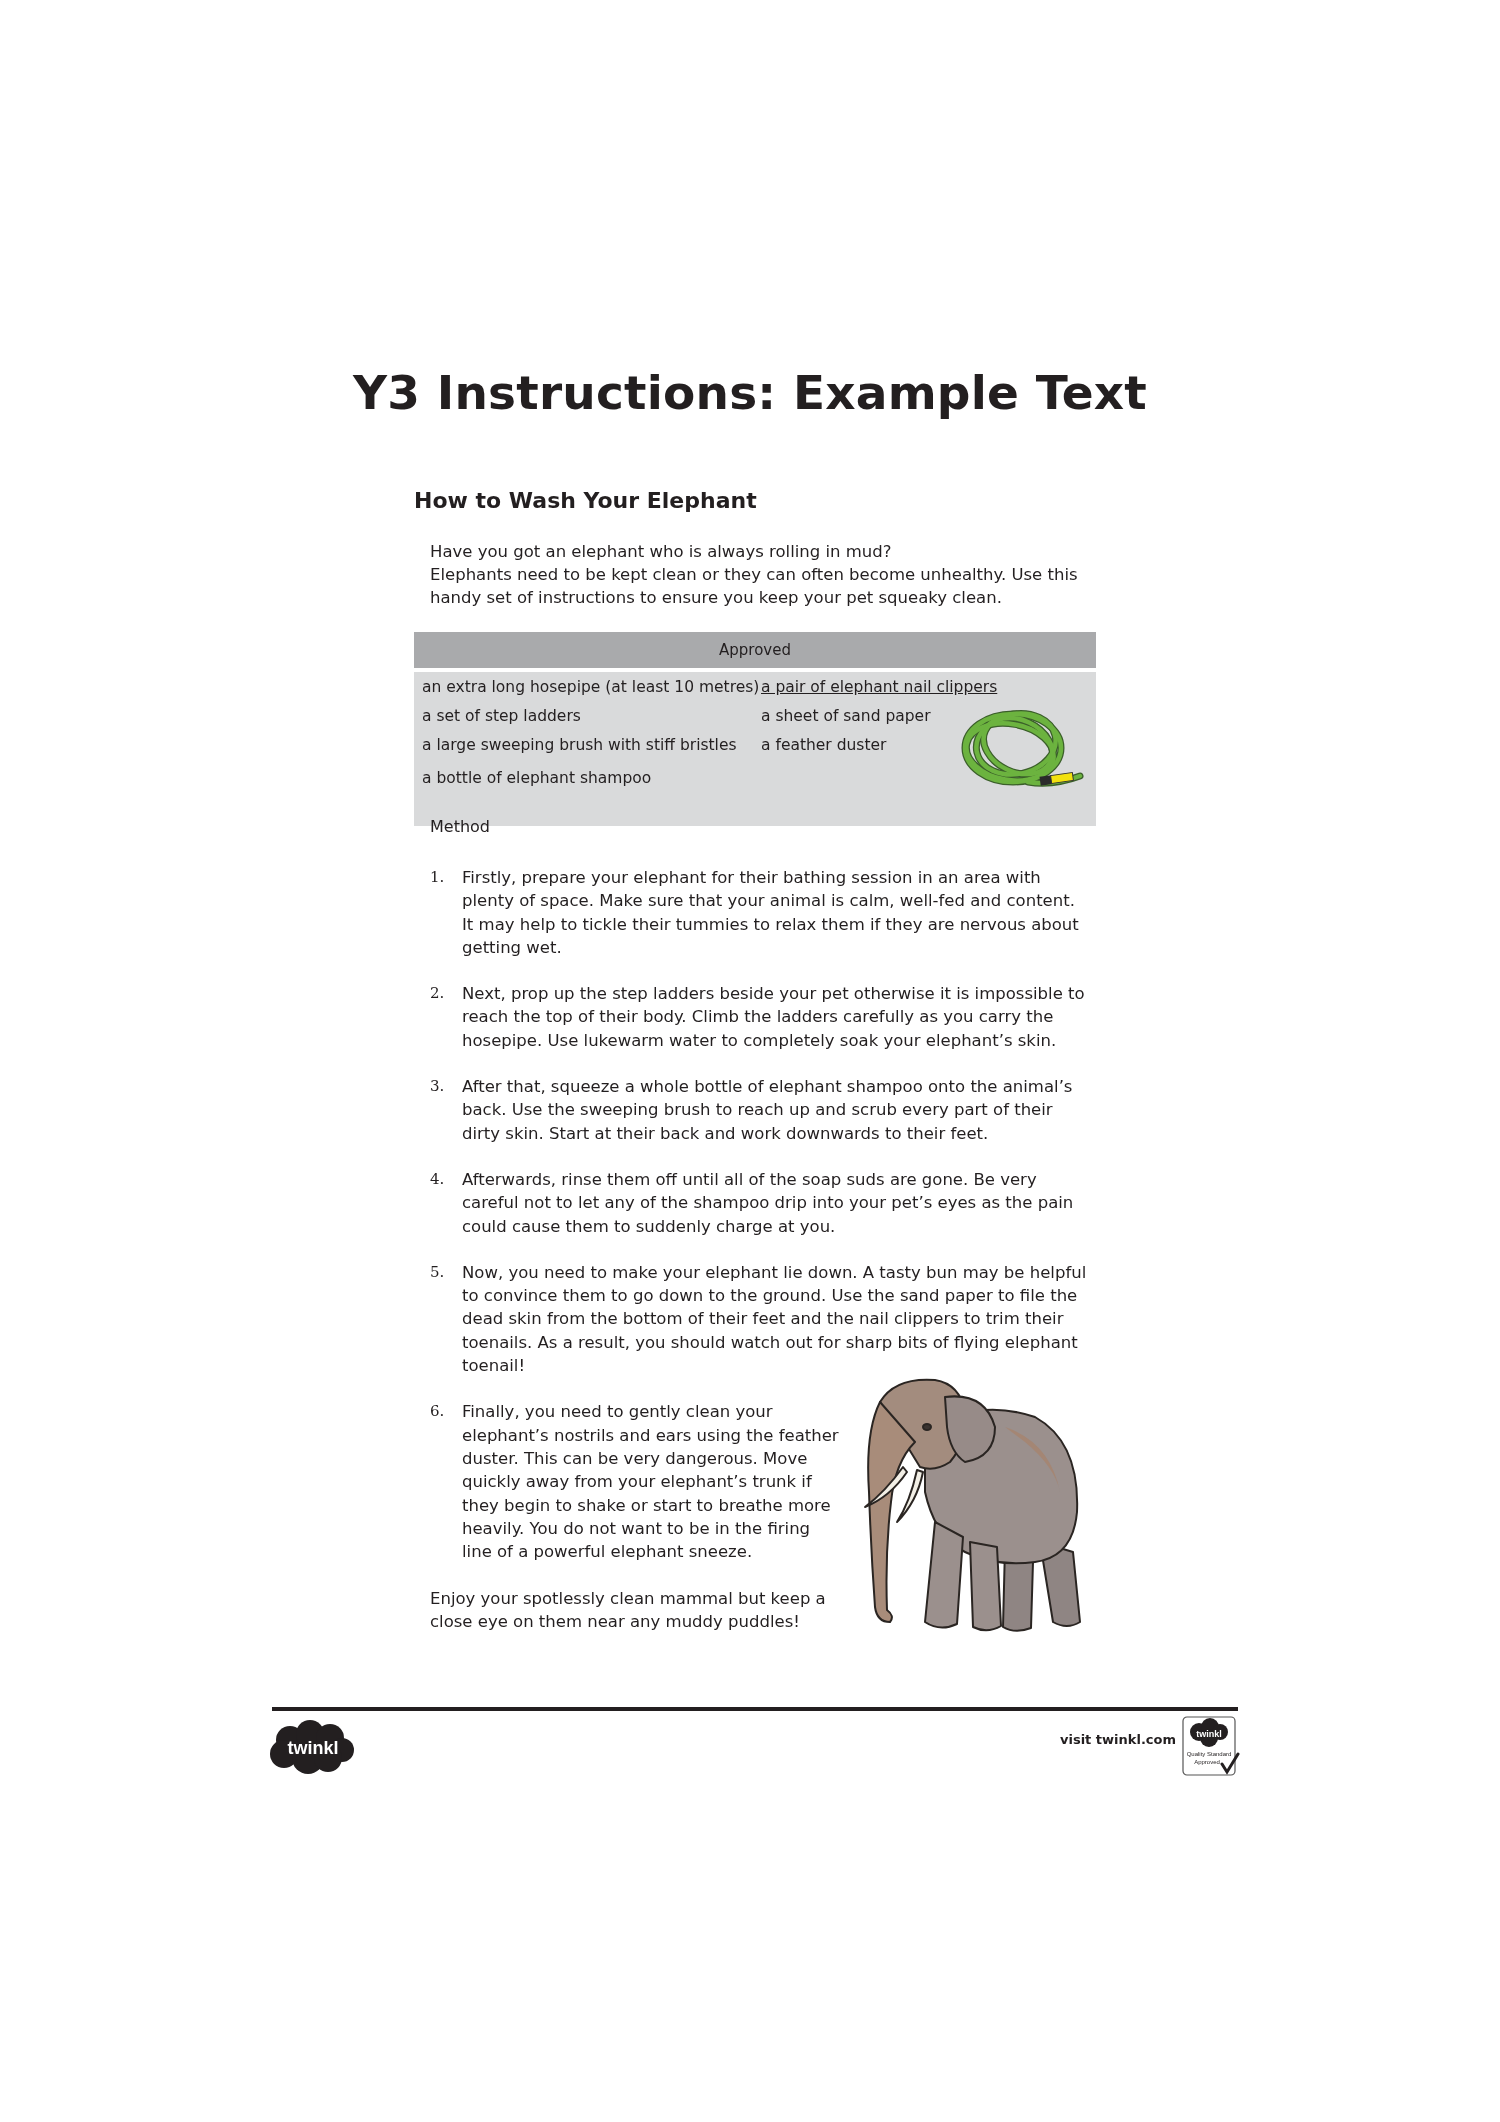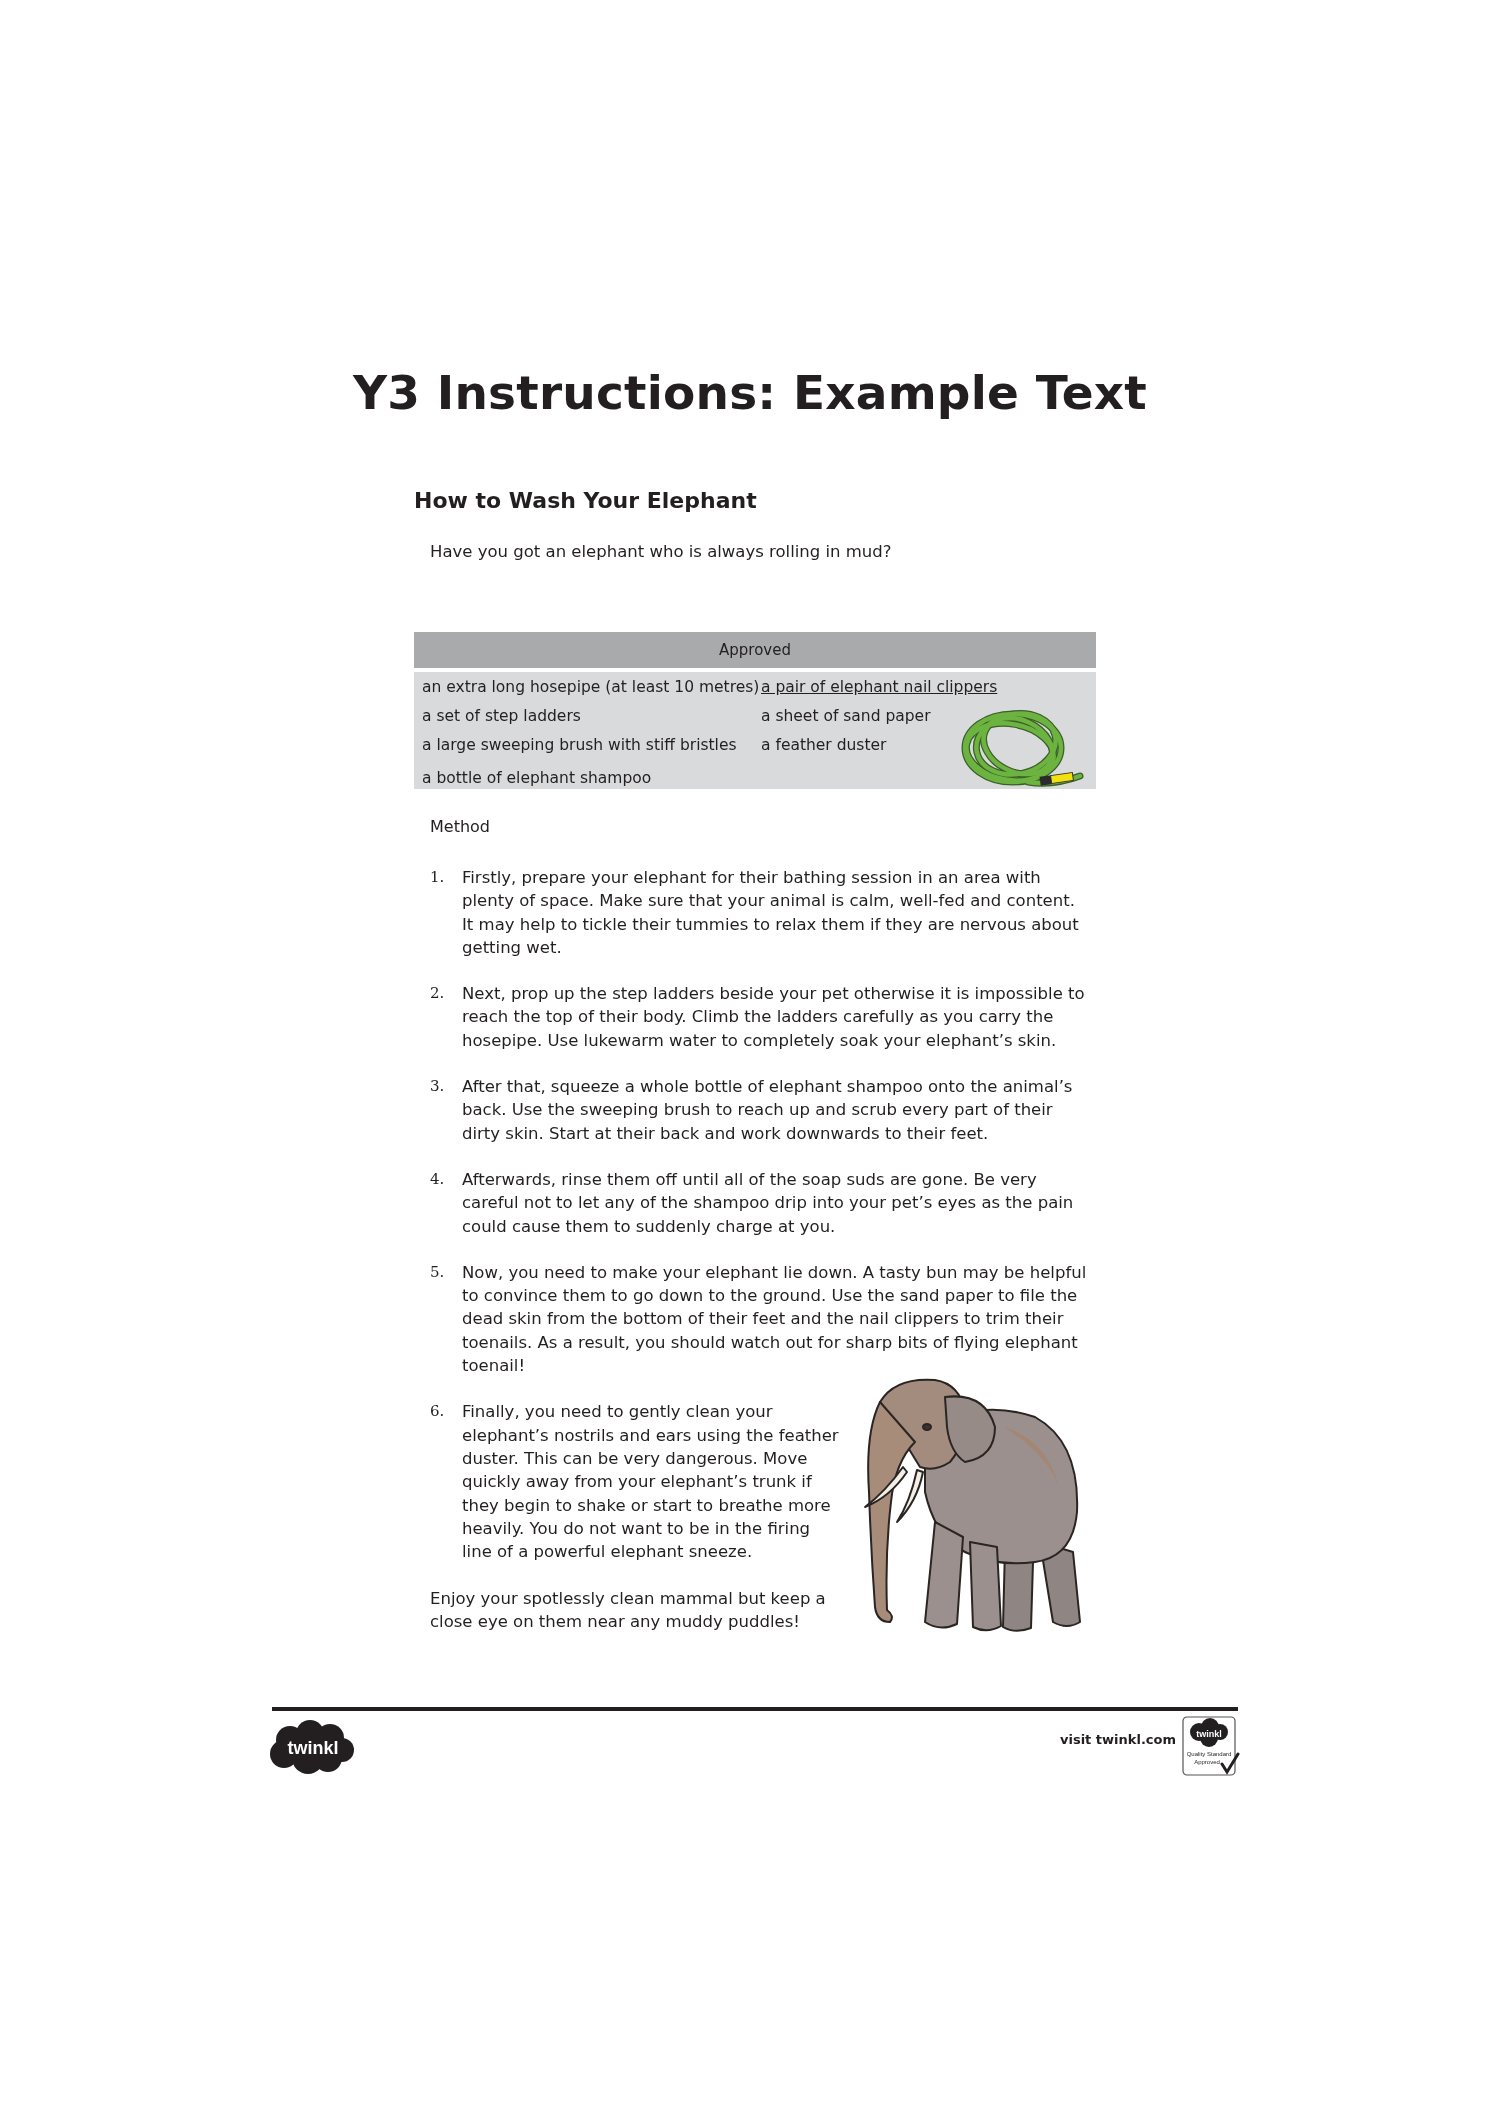--- a/index.html
+++ b/index.html
@@ -5,21 +5,21 @@
   html, body { margin: 0; padding: 0; background: #ffffff; }
   body { width: 1500px; height: 2122px; position: relative; overflow: hidden;
          font-family: "DejaVu Sans", "Liberation Sans", sans-serif; color: #231f20; }
   .page-title { position: absolute; left: 0; width: 1500px; top: 365px; text-align: center;
                 font-size: 47px; font-weight: bold; letter-spacing: 0.2px; margin: 0; }
   .subtitle { position: absolute; left: 414px; width: 682px; top: 488px; 
               font-size: 22px; font-weight: bold; margin: 0; }
   .intro { position: absolute; left: 430px; width: 660px; top: 540px; font-size: 16.5px; line-height: 23px; margin: 0; }
   .equip { position: absolute; left: 414px; top: 632px; width: 682px; }
   .equip-header { background: #a9aaac; height: 36px; line-height: 36px; text-align: center; font-size: 15px; }
-  .equip-body { margin-top: 4px; background: #d9dadb; height: 117px; position: relative; }
+  .equip-body { margin-top: 4px; background: #d9dadb; height: 154px; position: relative; }
   .equip-item { position: absolute; font-size: 15.5px; white-space: nowrap; }
   .hose { position: absolute; left: 544px; top: 32px; width: 130px; height: 90px; }
   .method-heading { position: absolute; left: 430px; top: 817px; font-size: 16px; margin: 0; font-weight: normal; }
   .steps { position: absolute; left: 430px; top: 866px; width: 660px; margin: 0; padding: 0; list-style: none; }
   .step { position: relative; font-size: 16.5px; line-height: 23.3px; padding-left: 32px; margin-bottom: 23px; }
   .step-num { position: absolute; left: 0; top: 0; font-family: "DejaVu Serif", "Liberation Serif", serif; font-size: 15px; }
   .step.narrow { width: 380px; }
   .outro { position: absolute; left: 430px; top: 1587px; width: 400px; font-size: 16.5px; line-height: 23.3px; margin: 0; }
   .elephant { position: absolute; left: 855px; top: 1372px; width: 235px; height: 270px; }
   .footer-rule { position: absolute; left: 272px; top: 1707px; width: 966px; height: 4px; background: #231f20; }
@@ -28,20 +28,21 @@
   .badge { position: absolute; left: 1182px; top: 1716px; width: 58px; height: 62px; }
 </style>
 </head>
 <body>
 
 <h1 class="page-title">Y3 Instructions: Example Text</h1>
 <h2 class="subtitle">How to Wash Your Elephant</h2>
 
 <p class="intro">
   <span>Have you got an elephant who is always rolling in mud?</span><br>
+  <span>Elephants need to be kept clean or they can often become unhealthy. Use this handy set of instructions to ensure you keep your pet squeaky clean.</span>
 </p>
 
 <div class="equip">
   <div class="equip-header">Approved</div>
   <div class="equip-body">
     <span class="equip-item" style="left:8px; top:6px;">an extra long hosepipe (at least 10 metres)</span>
     <span class="equip-item" style="left:8px; top:35px;">a set of step ladders</span>
     <span class="equip-item" style="left:8px; top:64px;">a large sweeping brush with stiff bristles</span>
     <span class="equip-item" style="left:8px; top:97px;">a bottle of elephant shampoo</span>
     <span class="equip-item" style="left:347px; top:6px;text-decoration:underline;">a pair of elephant nail clippers</span>

